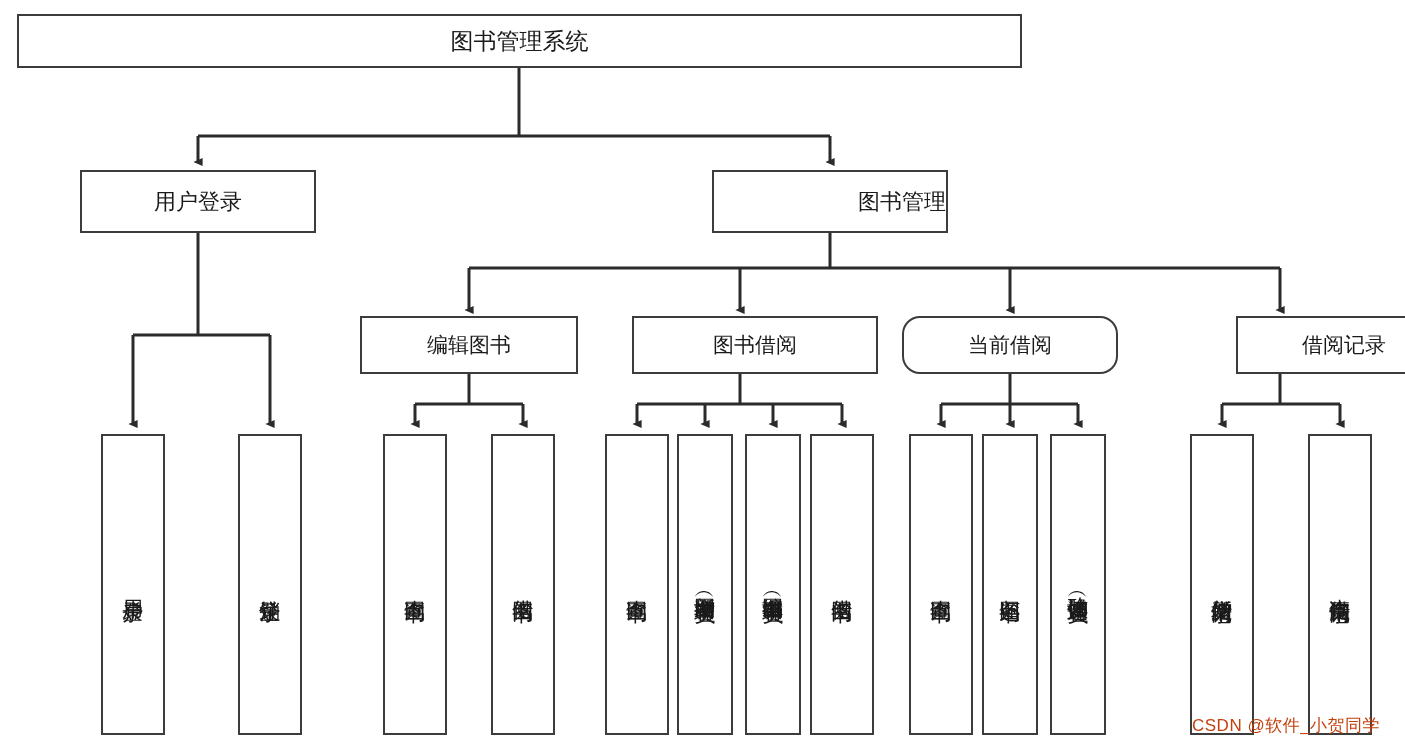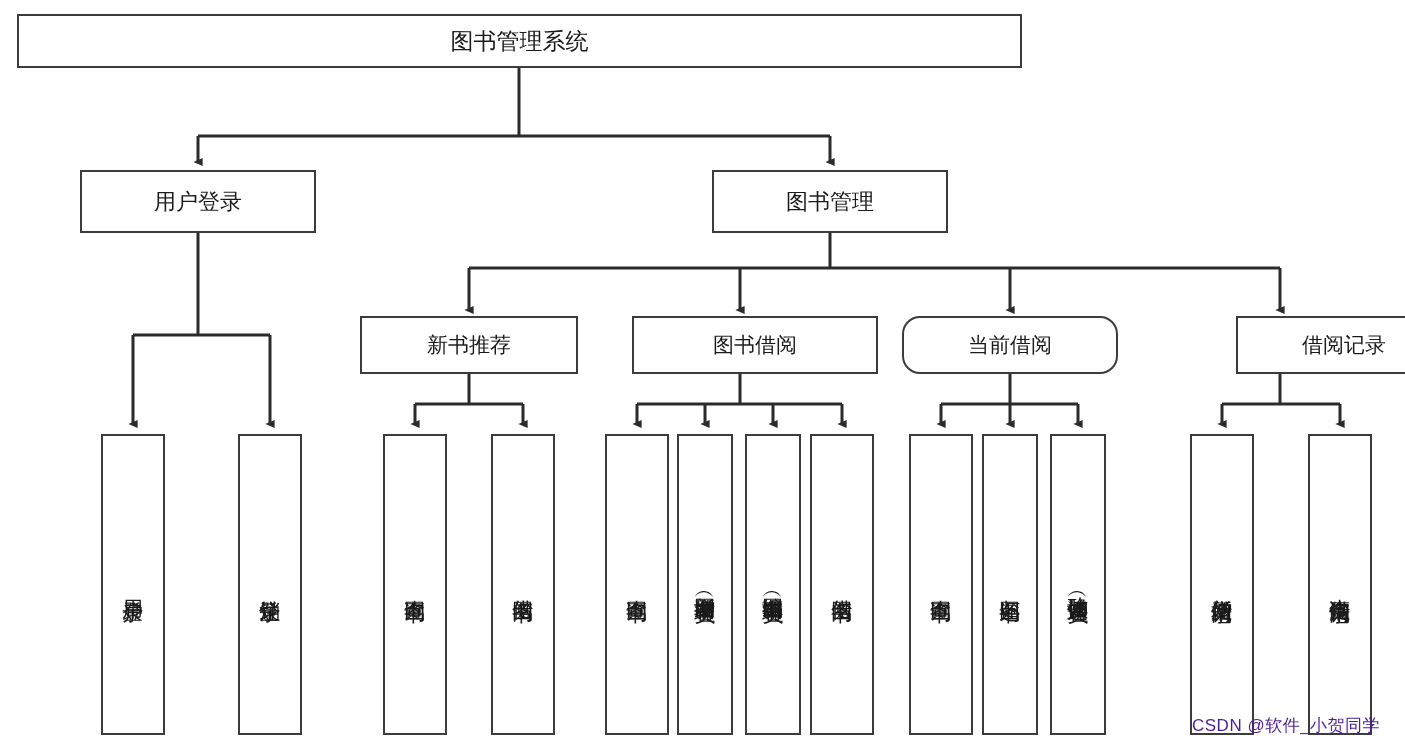--- a/index.html
+++ b/index.html
@@ -51,21 +51,21 @@
     justify-content: center;
   }
   .node.leaf .vtext {
     writing-mode: vertical-rl;
     text-orientation: upright;
     white-space: pre-line;
   }
   .watermark {
     position: absolute;
     font-size: 17px;
-    color: #4c1d95;
+    color: #c2410c;
     white-space: nowrap;
     letter-spacing: 0.5px;
     font-family: "Liberation Sans", "DejaVu Sans", sans-serif;
   }
 </style>
 </head>
 <body>
 
 <div id="canvas">
 
@@ -120,26 +120,26 @@
     </g>
   </svg>
 
   <div class="node root" style="left:17px; top:14px; width:1005px; height:54px;">
     <span>图书管理系统</span>
   </div>
 
   <div class="node level1" style="left:80px; top:170px; width:236px; height:63px;">
     <span>用户登录</span>
   </div>
-  <div class="node level1" style="left:712px; top:170px; width:236px; height:63px;">
+  <div class="node level1" style="left:712px; top:170px; width:236px; height:63px;justify-content:flex-end;">
     <span>图书管理</span>
   </div>
 
   <div class="node level2" style="left:360px; top:316px; width:218px; height:58px;">
-    <span>新书推荐</span>
+    <span>编辑图书</span>
   </div>
   <div class="node level2" style="left:632px; top:316px; width:246px; height:58px;">
     <span>图书借阅</span>
   </div>
   <div class="node level2" style="left:902px; top:316px; width:216px; height:58px;border-radius:18px;">
     <span>当前借阅</span>
   </div>
   <div class="node level2" style="left:1192px; top:316px; width:216px; height:58px;margin-left:44px;">
     <span>借阅记录</span>
   </div>

